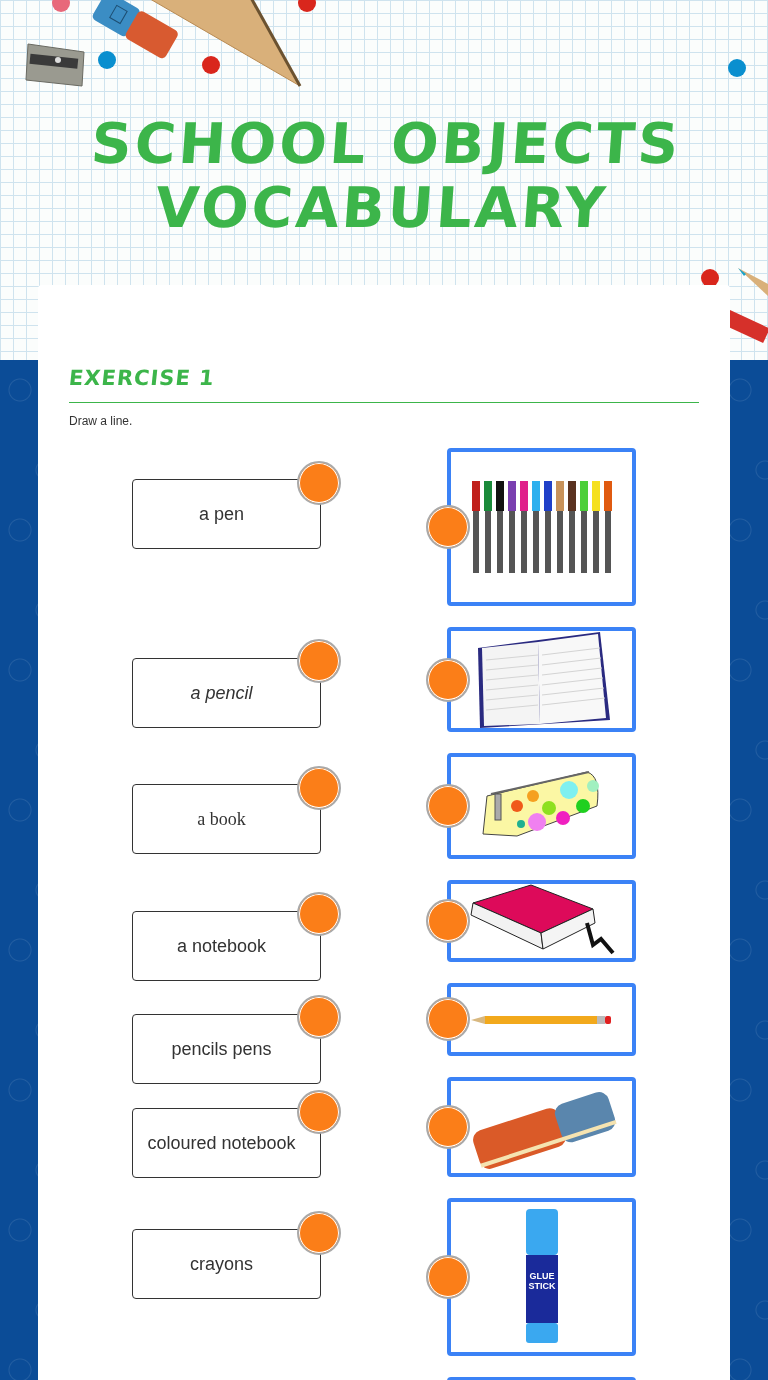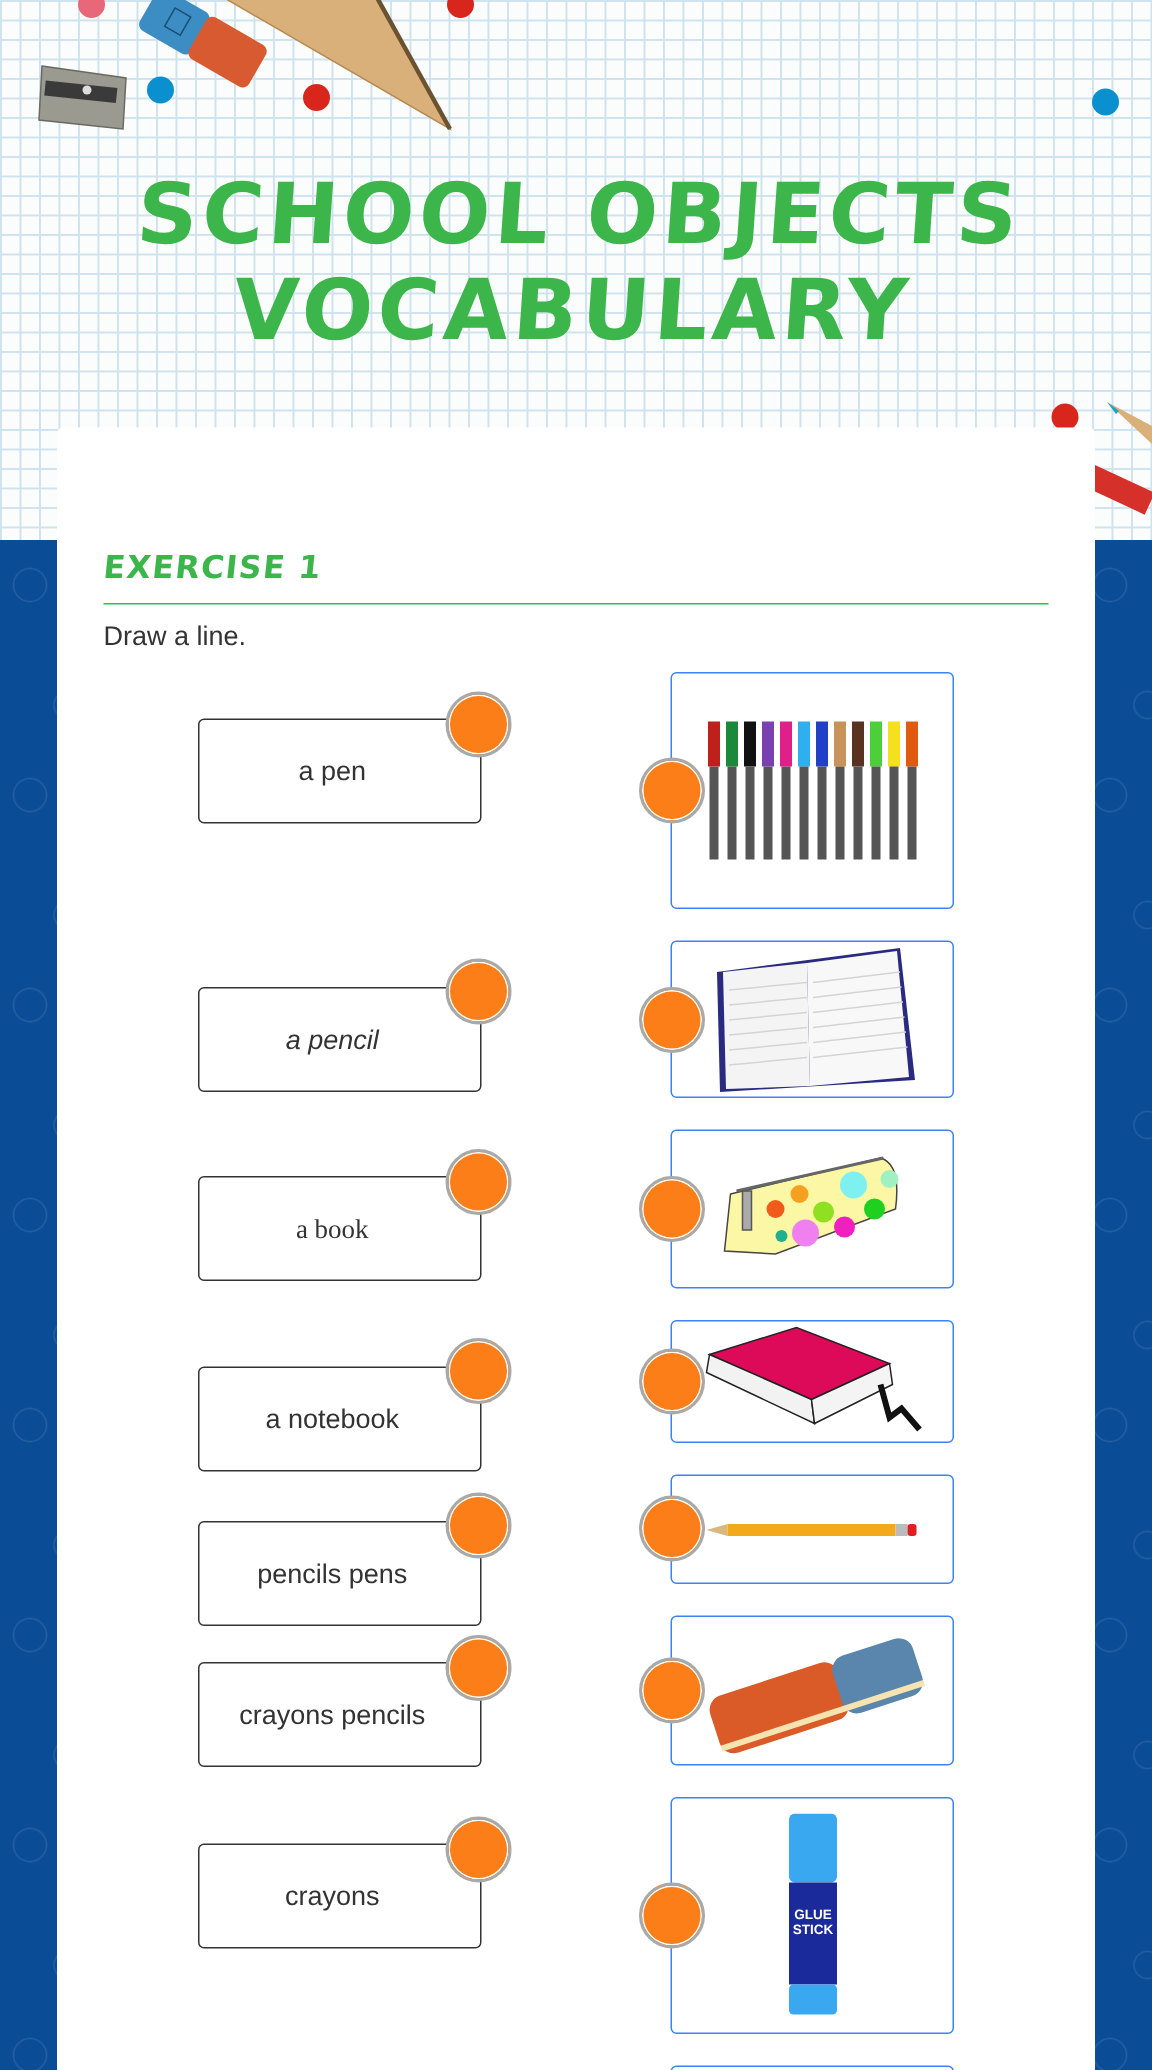--- a/index.html
+++ b/index.html
@@ -47,32 +47,32 @@
     border-radius: 4px 4px 0 0;
   }
   .ex-title {
     position: absolute; left: 69px; top: 366px;
     color: #3cb54a; font-weight: bold; font-size: 21px;
     font-family: "DejaVu Sans", sans-serif;
     letter-spacing: 1px;
     transform: skewX(-6deg);
   }
   .ex-rule { position: absolute; left: 69px; top: 402px; width: 630px; height: 1px; background: #3cb54a; }
-  .instruction { position: absolute; left: 69px; top: 414px; font-size: 18px; color: #333; }
+  .instruction { position: absolute; left: 69px; top: 414px; font-size: 12px; color: #333; }
 
   .word-box {
     position: absolute; left: 132px; width: 189px; height: 70px;
     border: 1px solid #333; border-radius: 4px; background: #fff;
     display: flex; align-items: center; justify-content: center;
     font-size: 18px; color: #333; margin-top: 31px;
   }
   .word-box .label { padding-right: 10px; }
   .pic-box {
     position: absolute; left: 447px; width: 189px;
-    border: 1px solid #3b82f6; border-radius: 4px; background: #fff;
+    border: 4px solid #3b82f6; border-radius: 4px; background: #fff;
     display: flex; align-items: center; justify-content: center; overflow: hidden;
   }
   .handle {
     position: absolute; width: 44px; height: 44px; border-radius: 50%;
     background: #fb7e18; border: 2px solid #a9a9a9;
     box-shadow: 0 0 0 1px #fff inset;
     cursor: pointer;
   }
 </style>
 </head>
@@ -130,21 +130,21 @@
 <div class="word-box" style="top:753px;font-family:Liberation Serif, serif;">
     <span class="label">a book</span>
   </div>
 <div class="word-box" style="top:880px;">
     <span class="label">a notebook</span>
   </div>
 <div class="word-box" style="top:983px;">
     <span class="label">pencils pens</span>
   </div>
 <div class="word-box" style="top:1077px;">
-    <span class="label">crayons pencils</span>
+    <span class="label">coloured notebook</span>
   </div>
 <div class="word-box" style="top:1198px;">
     <span class="label">crayons</span>
   </div>
 <div class="word-box" style="top:1377px;"></div>
 
 <div class="handle" style="left:297px;top:461px;"></div>
 <div class="handle" style="left:297px;top:639px;"></div>
 <div class="handle" style="left:297px;top:766px;"></div>
 <div class="handle" style="left:297px;top:892px;"></div>

